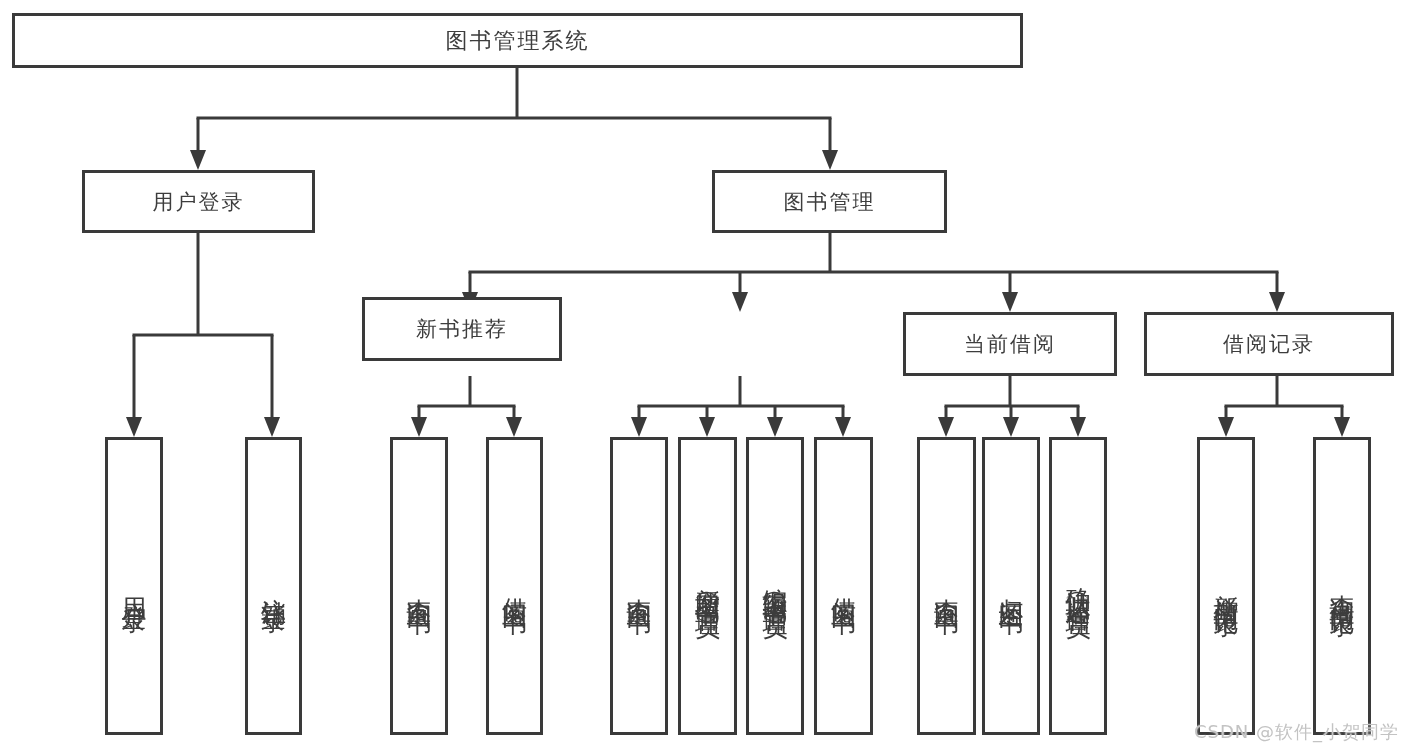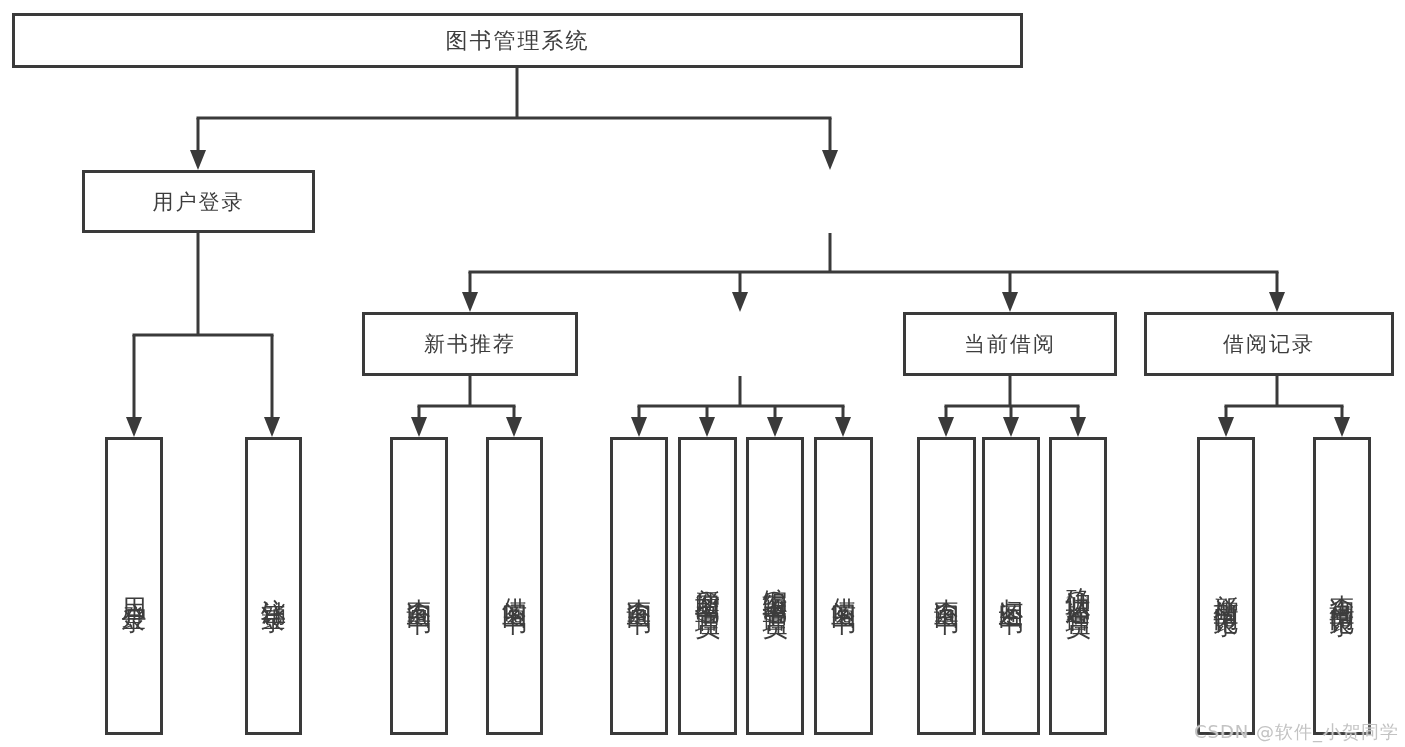--- a/index.html
+++ b/index.html
@@ -109,22 +109,25 @@
       <polygon points="1334,417 1350,417 1342,437" fill="currentColor"></polygon>
     </svg>
 
   <div class="box root-label" style="left:12px;top:13px;width:1011px;height:55px">
     <span>图书管理系统</span>
   </div>
 
   <div class="box h-label" style="left:82px;top:170px;width:233px;height:63px">
     <span>用户登录</span>
   </div>
+  <div class="box h-label" style="left:712px;top:170px;width:235px;height:63px">
+    <span>图书管理</span>
+  </div>
 
-  <div class="box h-label" style="left:362px;top:312px;width:216px;height:64px">
+  <div class="box h-label" style="left:362px;top:297px;width:200px;height:64px">
     <span>新书推荐</span>
   </div>
   <div class="box h-label" style="left:903px;top:312px;width:214px;height:64px">
     <span>当前借阅</span>
   </div>
   <div class="box h-label" style="left:1144px;top:312px;width:250px;height:64px">
     <span>借阅记录</span>
   </div>
 
   <div class="box v-box" style="left:105px;top:437px;width:58px;height:298px">

